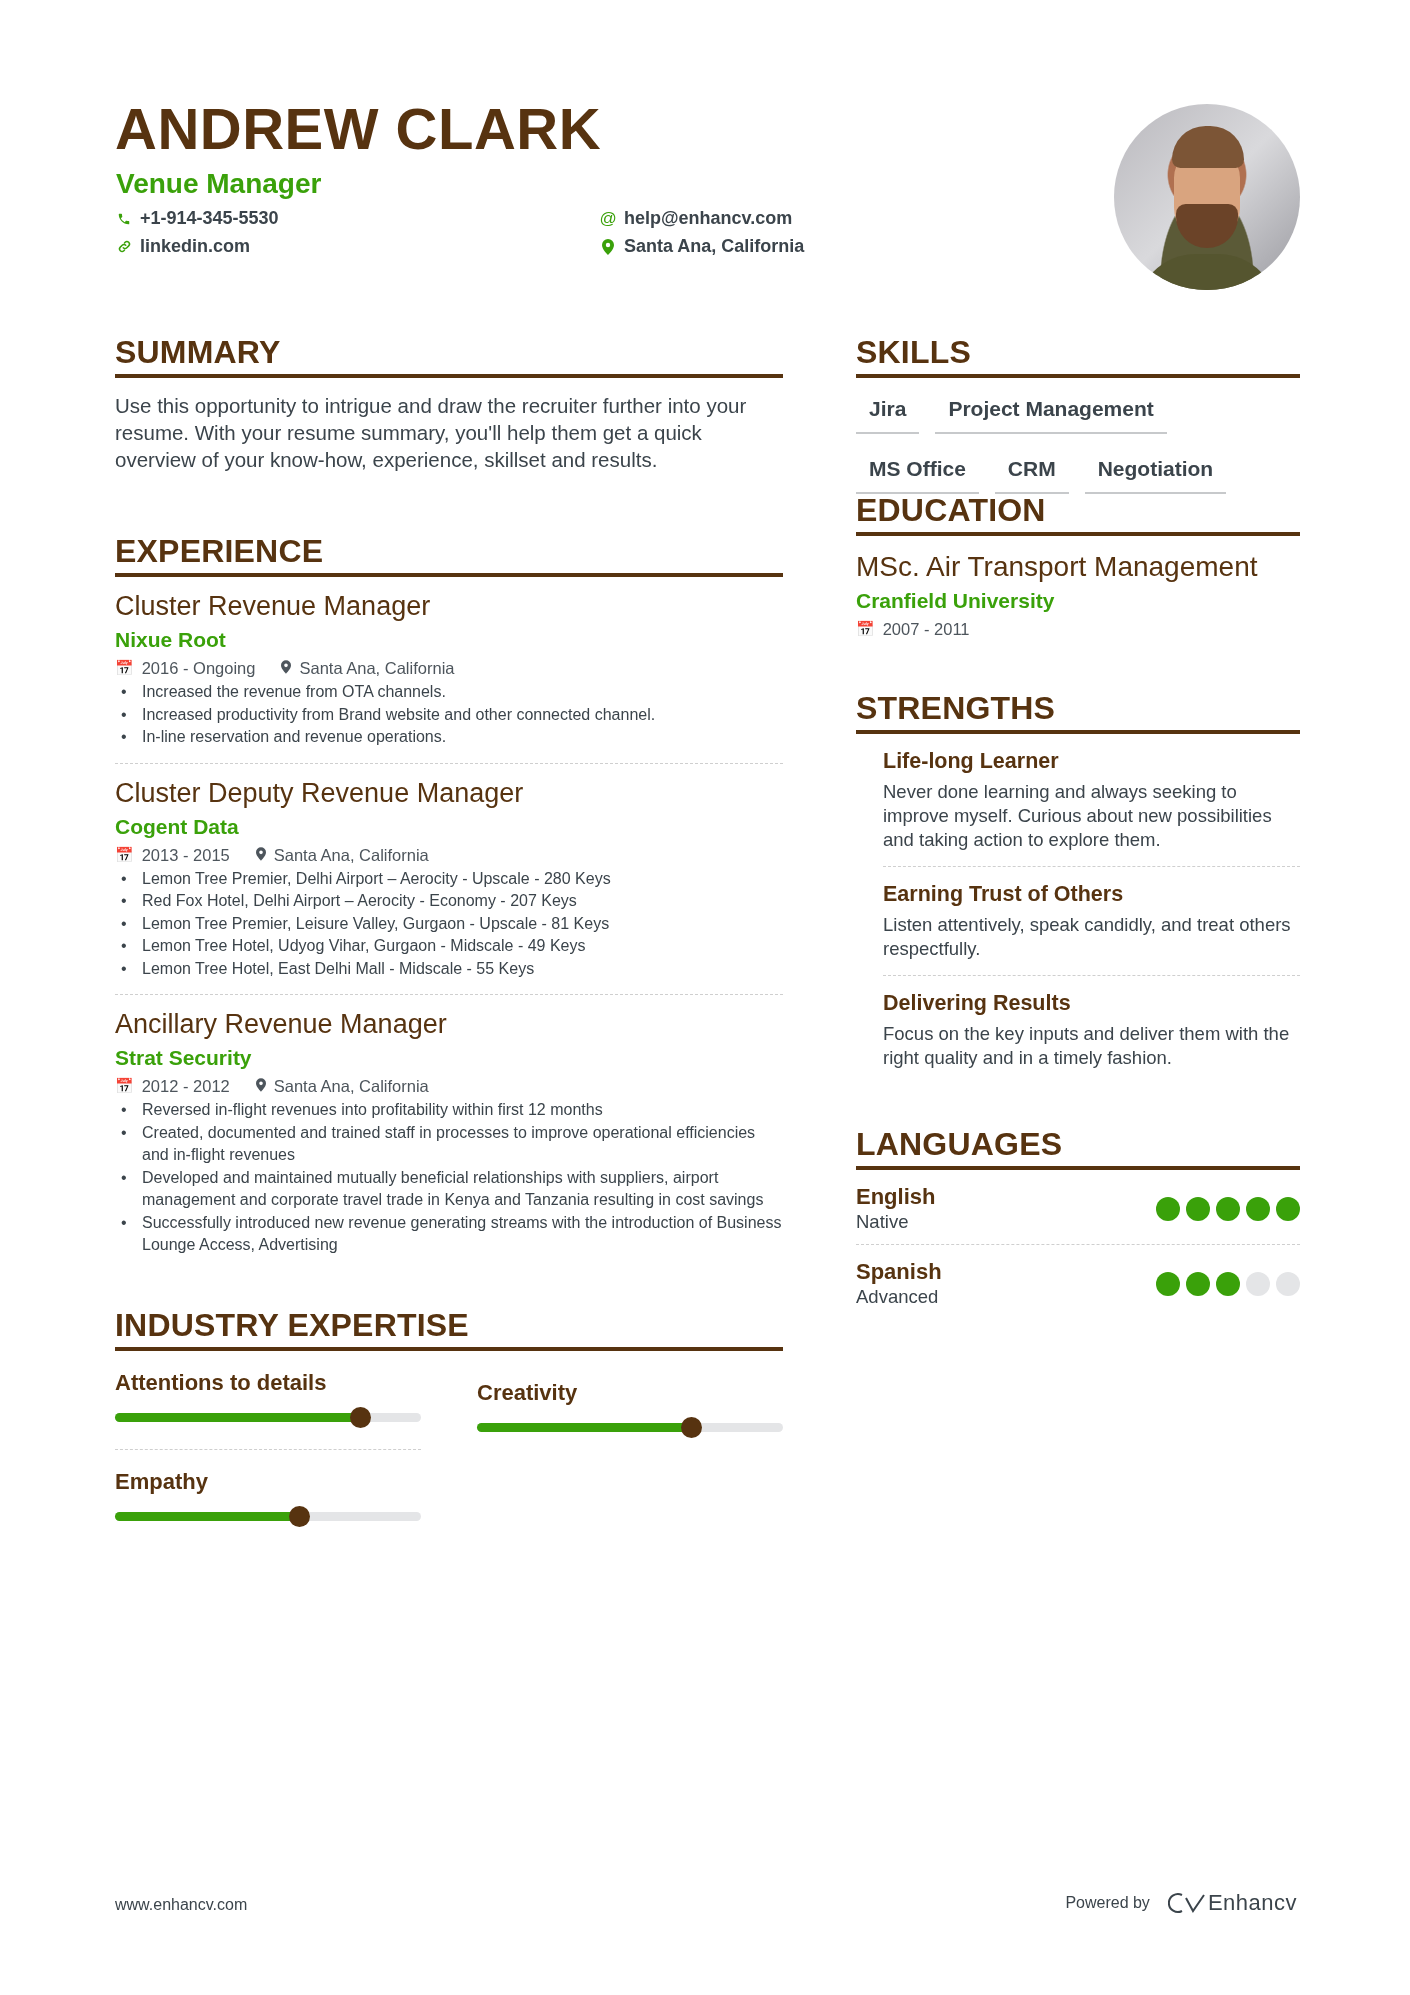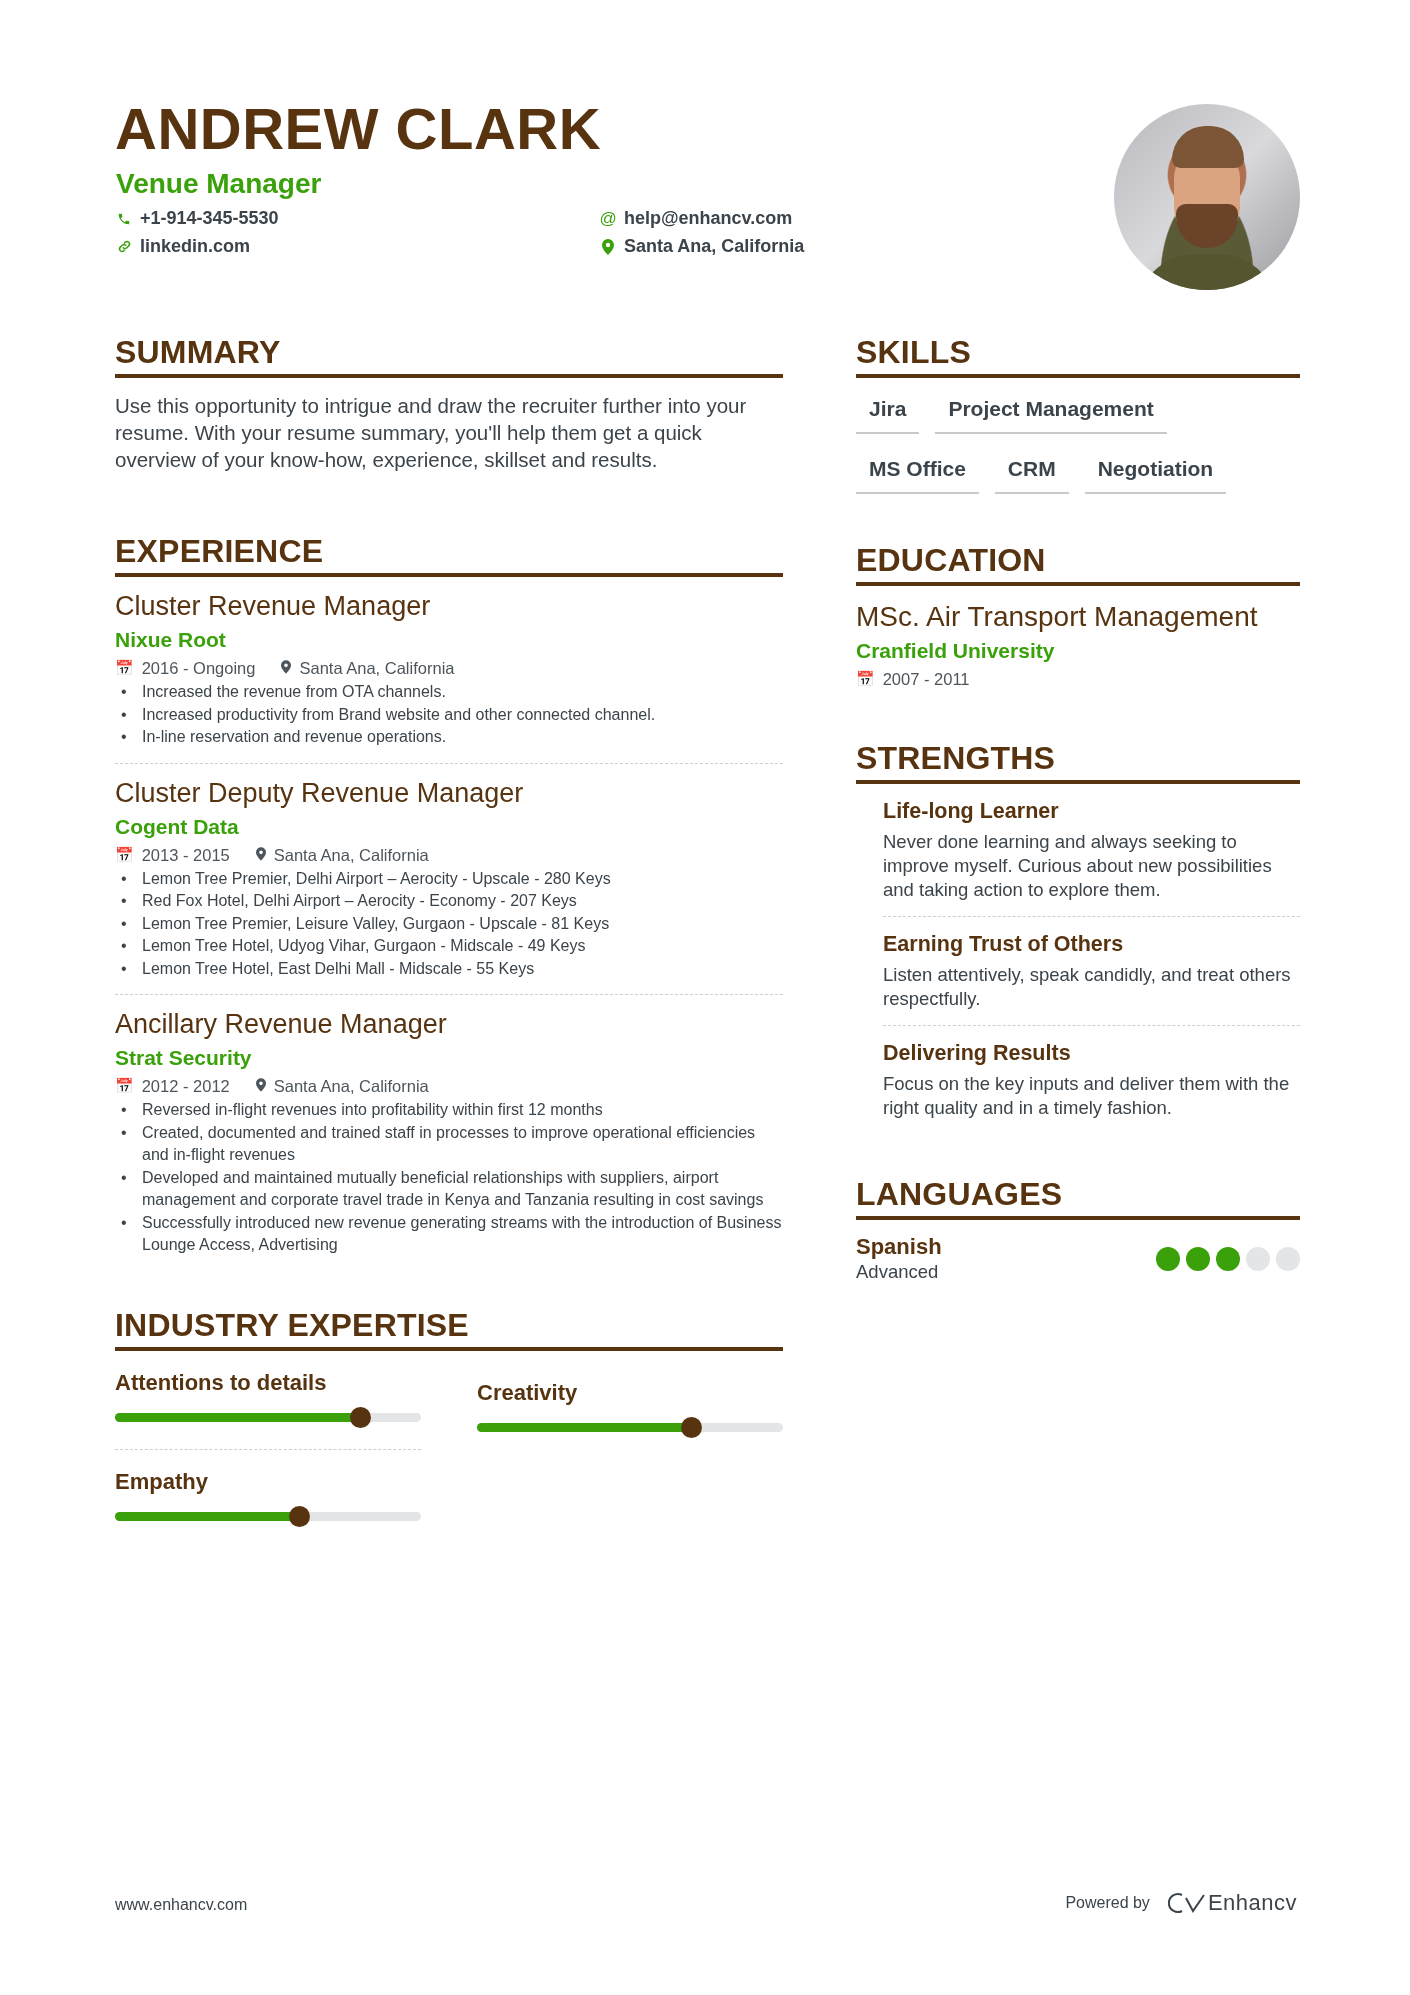--- a/index.html
+++ b/index.html
@@ -227,21 +227,21 @@
     <h2 class="sec-h">SKILLS</h2>
     <div class="skills-wrap">
       <span class="skill-tag">Jira</span>
       <span class="skill-tag">Project Management</span>
       <span class="skill-tag" style="margin-right:16px;">MS Office</span>
       <span class="skill-tag">CRM</span>
       <span class="skill-tag">Negotiation</span>
     </div>
   </section>
 
-  <section class="section" style="margin-top:50px;">
+  <section class="section" style="">
     <h2 class="sec-h">EDUCATION</h2>
     <div class="edu-degree">MSc. Air Transport Management</div>
     <div class="edu-school">Cranfield University</div>
     <div class="meta">
       <span class="mi">
           <span class="gly">📅</span>
           <span>2007 - 2011</span>
         </span>
     </div>
   </section>
@@ -257,20 +257,33 @@
       <div class="str-desc">Listen attentively, speak candidly, and treat others respectfully.</div>
     </div>
     <div class="str-item">
       <div class="str-title">Delivering Results</div>
       <div class="str-desc">Focus on the key inputs and deliver them with the right quality and in a timely fashion.</div>
     </div>
   </section>
 
   <section class="section" style="margin-top:44px;">
     <h2 class="sec-h">LANGUAGES</h2>
+    <div class="lang-item">
+      <div>
+        <div class="lang-name">English</div>
+        <div class="lang-level">Native</div>
+      </div>
+      <div class="dots">
+          <span class="dot on"></span>
+          <span class="dot on"></span>
+          <span class="dot on"></span>
+          <span class="dot on"></span>
+          <span class="dot on"></span>
+        </div>
+    </div>
     <div class="lang-item">
       <div>
         <div class="lang-name">Spanish</div>
         <div class="lang-level">Advanced</div>
       </div>
       <div class="dots">
           <span class="dot on"></span>
           <span class="dot on"></span>
           <span class="dot on"></span>
           <span class="dot"></span>

